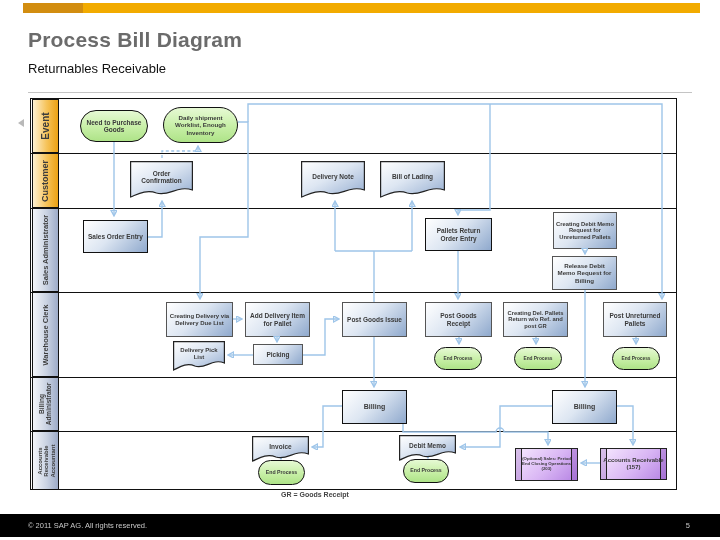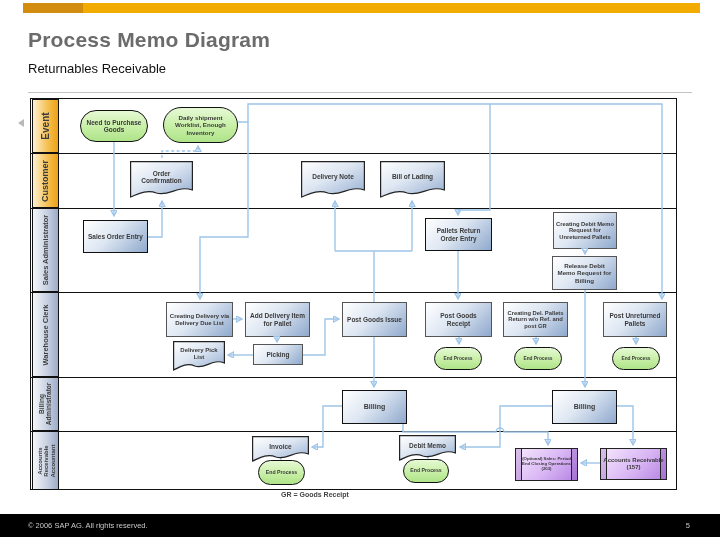--- a/index.html
+++ b/index.html
@@ -48,21 +48,21 @@
   .footnote{position:absolute;left:281px;top:491px;font-size:7px;font-weight:bold;color:#444;}
   .footer{position:absolute;left:0;top:514px;width:720px;height:23px;background:#000;}
   .footer .copy{position:absolute;left:28px;top:7px;font-size:7.5px;color:#c9c9c9;}
   .footer .page{position:absolute;right:30px;top:7px;font-size:7.5px;color:#c9c9c9;}
 </style>
 </head>
 <body>
 
 <div class="topbar dark"></div>
 <div class="topbar gold"></div>
-<div class="title">Process Memo Diagram</div>
+<div class="title">Process Bill Diagram</div>
 <div class="subtitle">Returnables Receivable</div>
 <div class="header-divider"></div>
 <div class="slide-marker"></div>
 
 <div class="frame"></div>
 <div id="lanes">
     <div class="lane-label orange" style="top: 99px; height: 54px;">
       <div class="rot" style="width: 48px; font-size: 10px;">Event</div>
     </div>
     <div class="lane-divider" style="top: 153px;"></div>
@@ -233,15 +233,15 @@
       <path d="M617,406 L633,406 L633,444" marker-end="url(#arr)"></path>
       <path d="M600,463 L582,463" marker-end="url(#arr)"></path>
       <path d="M281,455 L281,458" marker-end="url(#arr)"></path>
       <path d="M428,454 L428,457" marker-end="url(#arr)"></path>
     </g>
 </svg>
 
 <div class="footnote">GR = Goods Receipt</div>
 
 <div class="footer">
-  <span class="copy">© 2006 SAP AG. All rights reserved.</span>
+  <span class="copy">© 2011 SAP AG. All rights reserved.</span>
   <span class="page">5</span>
 </div>
 
 </body></html>

